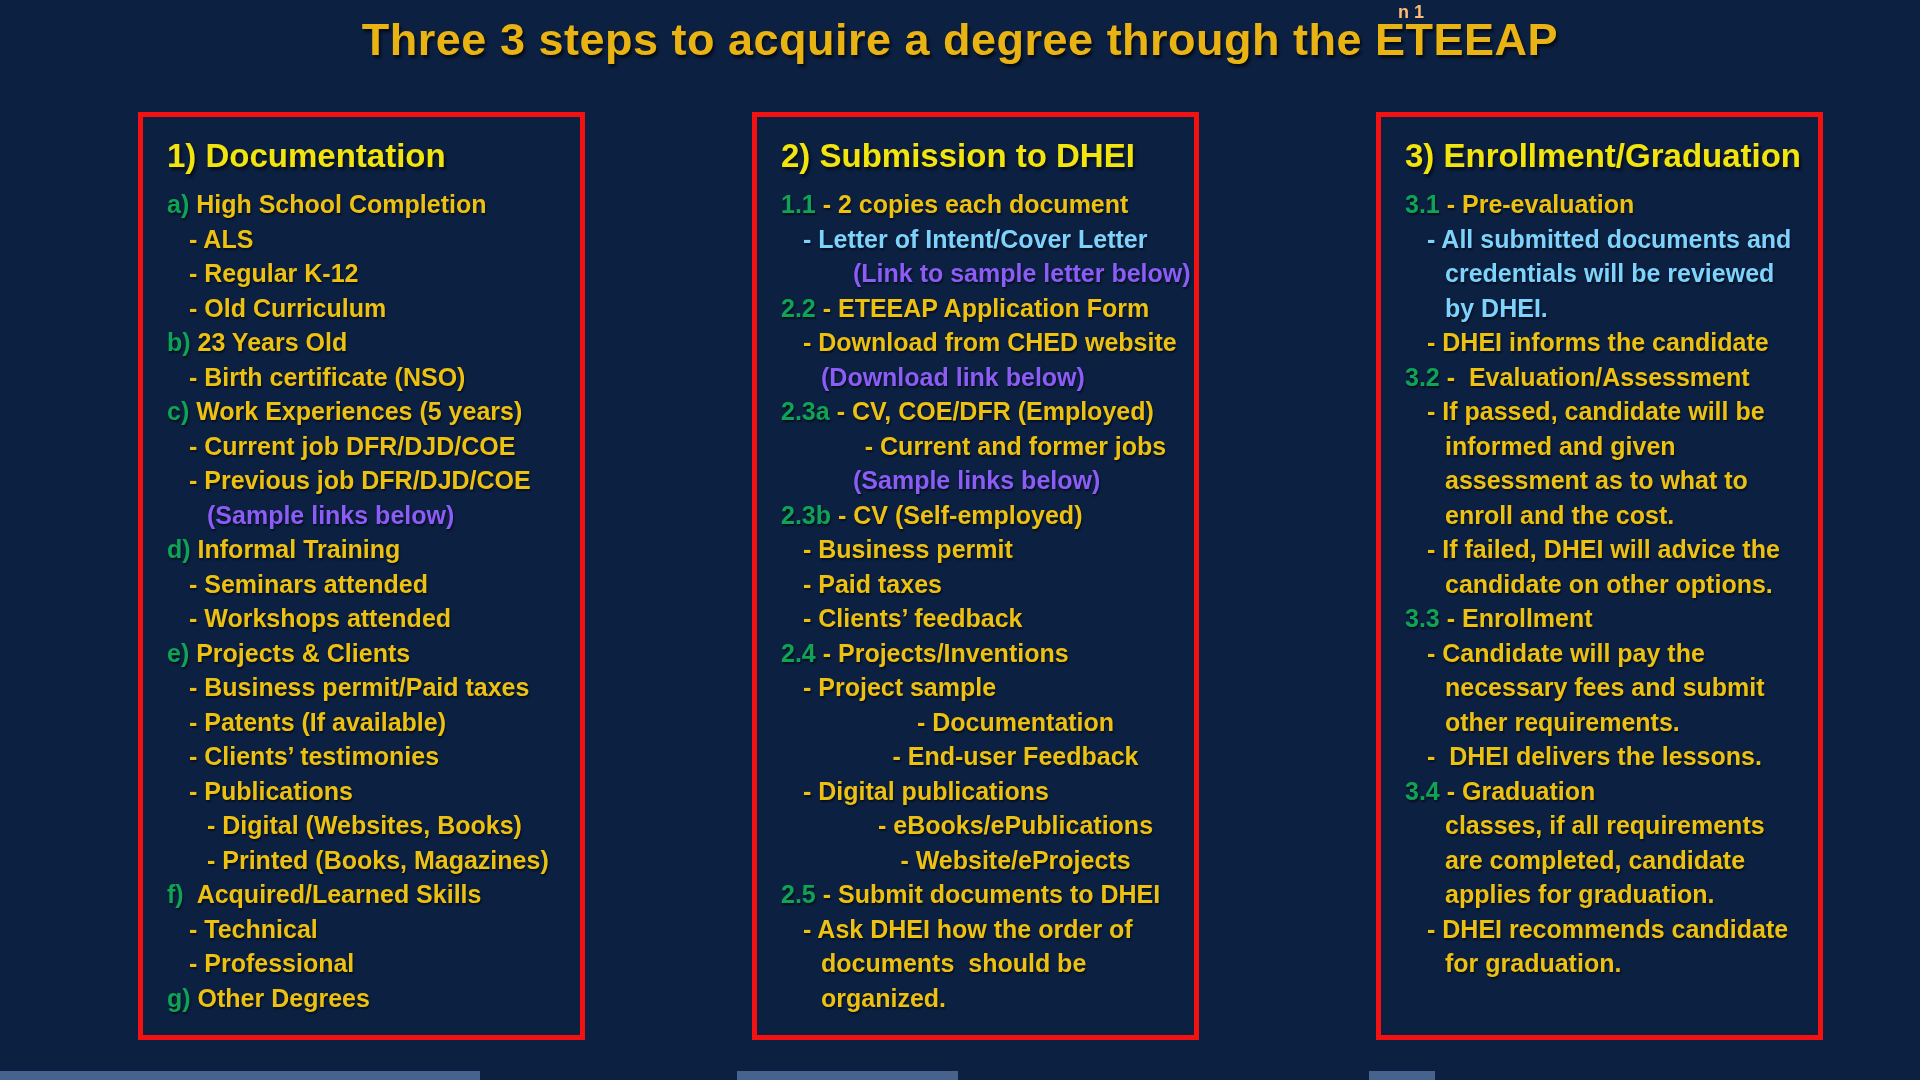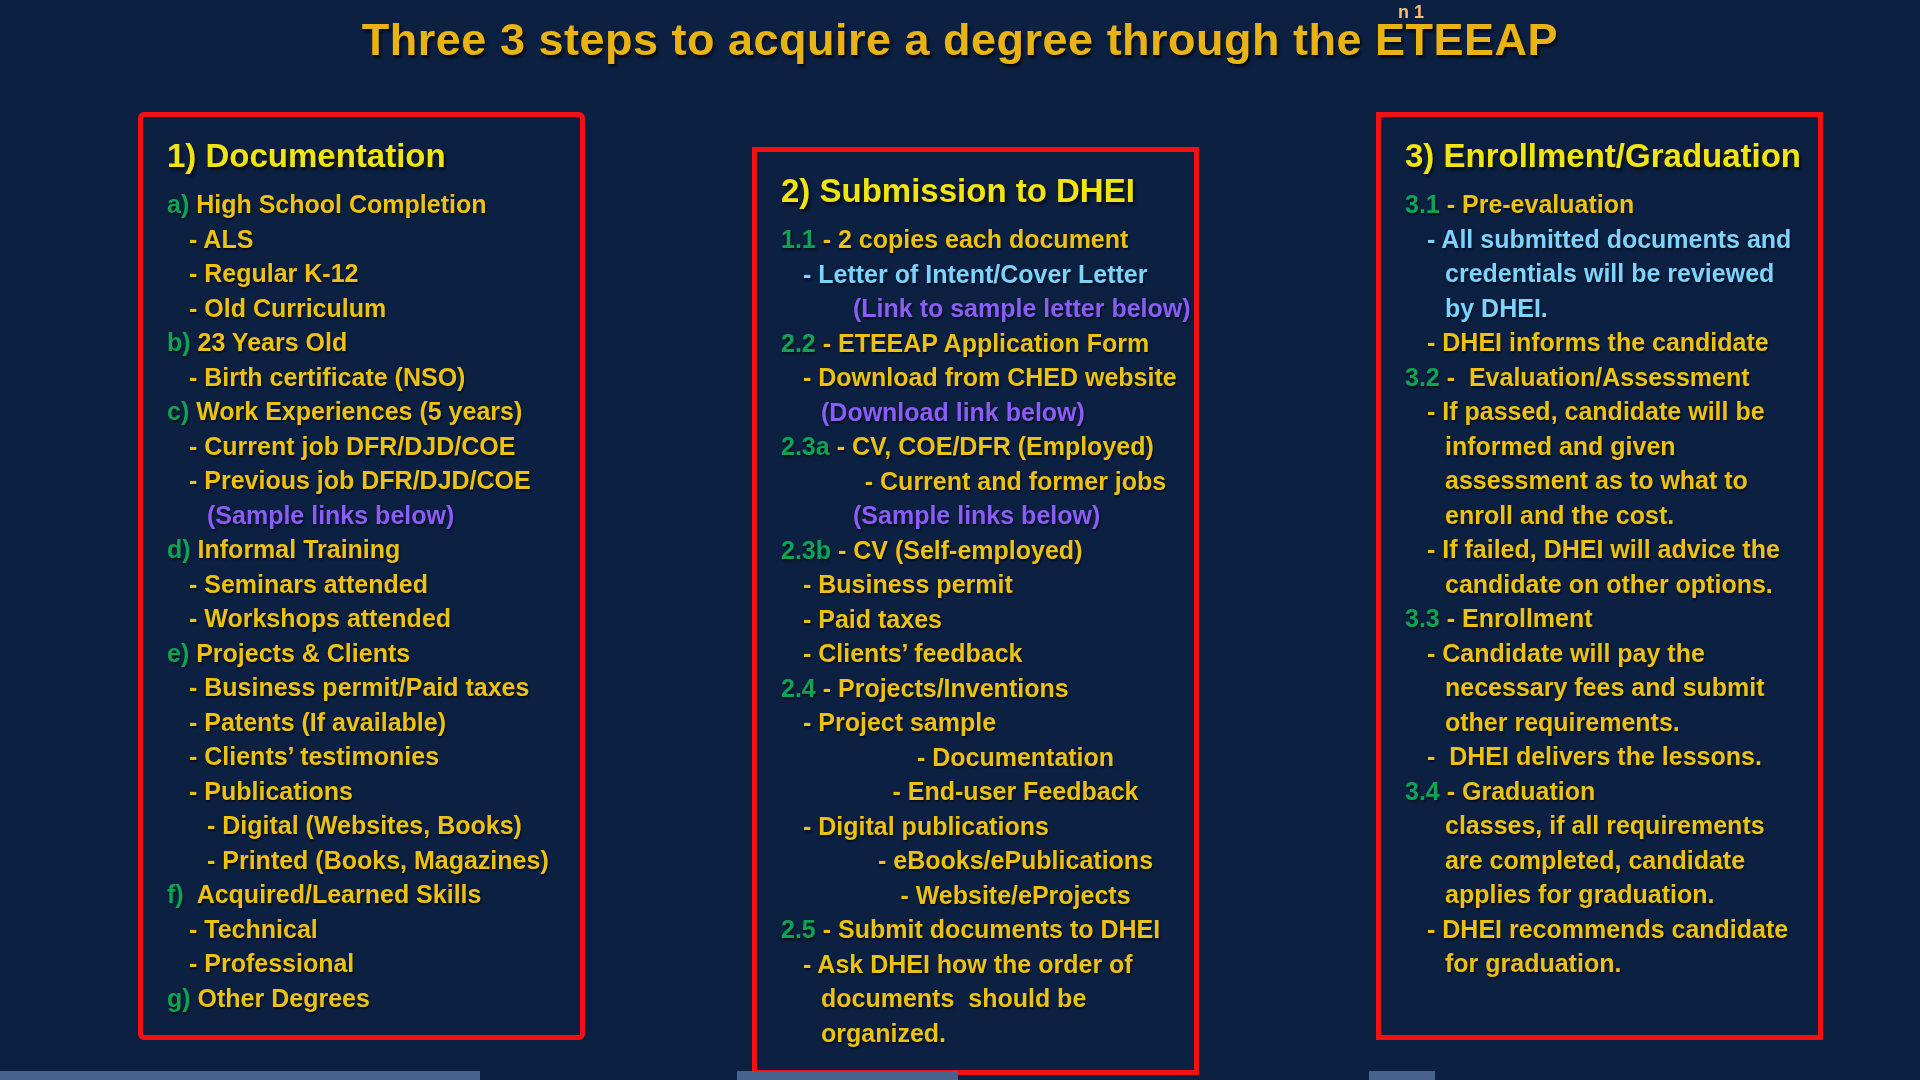--- a/index.html
+++ b/index.html
@@ -19,21 +19,21 @@
     color:#e9b413;
     text-shadow:2px 3px 3px rgba(0,0,0,.65);
   }
   .box{
     position:absolute;
     box-sizing:border-box;
     border:5px solid #f31111;
     top:112px;
     height:928px;
   }
-  .box-1{left:138px;width:447px;border-radius:6px;}
+  .box-1{left:138px;width:447px;}
   .box-2{left:752px;width:447px;}
   .box-3{left:1376px;width:447px;}
   .box-heading{
     margin:20px 0 12px 24px;
     font-size:33px;
     color:#f2e40e;
     text-shadow:2px 3px 3px rgba(0,0,0,.6);
     white-space:pre;
   }
   .lines{font-size:25px;}
@@ -96,21 +96,21 @@
         <div class="line ind-1"><span class="txt">- Publications</span></div>
         <div class="line ind-2"><span class="txt">- Digital (Websites, Books)</span></div>
         <div class="line ind-2"><span class="txt">- Printed (Books, Magazines)</span></div>
         <div class="line ind-0"><span class="lbl">f)</span> <span class="txt"> Acquired/Learned Skills</span></div>
         <div class="line ind-1"><span class="txt">- Technical</span></div>
         <div class="line ind-1"><span class="txt">- Professional</span></div>
         <div class="line ind-0"><span class="lbl">g)</span> <span class="txt">Other Degrees</span></div>
       </div>
   </div>
 
-  <div class="box box-2" style="border-color: rgb(243, 17, 17); margin-top: 35px;">
+  <div class="box box-2" style="border-color: rgb(243, 17, 17);">
     <div class="box-heading">2) Submission to DHEI</div>
     <div class="lines">
         <div class="line ind-0"><span class="lbl">1.1</span> <span class="txt">- 2 copies each document</span></div>
         <div class="line ind-1 tone-orange"><span class="txt">- Letter of Intent/Cover Letter</span></div>
         <div class="line ind-4 tone-note"><span class="txt">(Link to sample letter below)</span></div>
         <div class="line ind-0"><span class="lbl">2.2</span> <span class="txt">- ETEEAP Application Form</span></div>
         <div class="line ind-1"><span class="txt">- Download from CHED website</span></div>
         <div class="line ind-2 tone-note"><span class="txt">(Download link below)</span></div>
         <div class="line ind-0"><span class="lbl">2.3a</span> <span class="txt">- CV, COE/DFR (Employed)</span></div>
         <div class="line ind-3"><span class="txt">- Current and former jobs</span></div>

